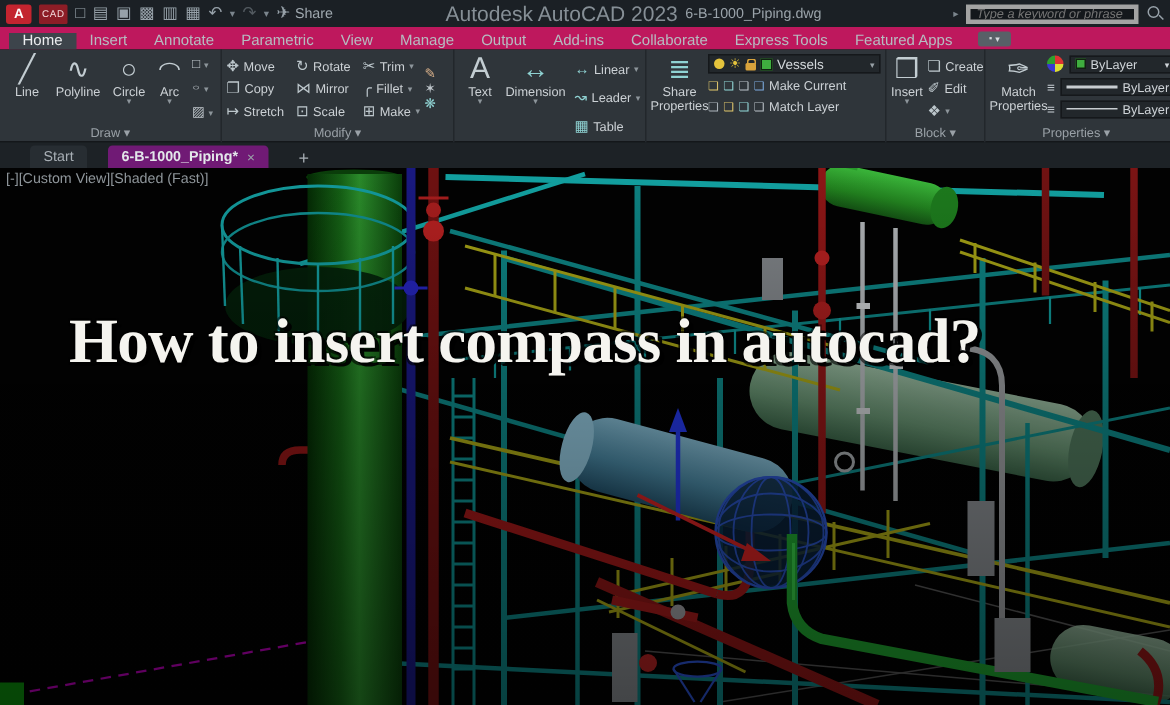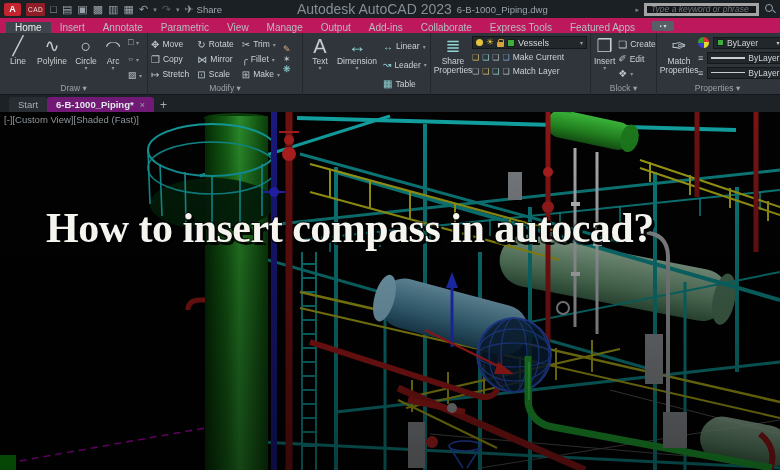--- a/index.html
+++ b/index.html
@@ -67,21 +67,21 @@
   .ltool { font-size:8px; line-height:9px; }
   .colorwheel { width:11px; height:11px; border-radius:50%;
     background:conic-gradient(#d33 0 25%, #dd3 25% 50%, #3a3ad0 50% 75%, #2da02d 75% 100%); }
   .lw { display:inline-block; width:34px; background:#c8cdd1; }
   .propline { display:flex; align-items:center; gap:4px; height:13px; }
   .propdrop { flex:1; height:12px; background:#22272b; border:1px solid #15181b; display:flex;
     align-items:center; gap:3px; padding:0 3px; color:#cfd4d8; font-size:8.5px; overflow:hidden; white-space:nowrap; }
 
   
   .filetabs { position:absolute; left:0; top:95px; width:780px; height:17px; background:#1d2226;
-    display:flex; align-items:flex-end; padding-left:9px; gap:0; }
+    display:flex; align-items:flex-end; padding-left:20px; gap:14px; }
   .ftab { height:15px; display:flex; align-items:center; padding:0 9px; font-size:9.5px;
     border-radius:3px 3px 0 0; }
   .ftab.start { background:#272d32; color:#a7aeb4; }
   .ftab.doc { background:#701a75; color:#e3e7ea; font-weight:bold; gap:6px; }
   .ftab.doc .x { color:#9aa2a8; font-weight:normal; font-size:9px; }
   .ftab.plus { color:#a7aeb4; font-size:12px; padding:0 6px; background:transparent; }
 
   
   .viewport { position:absolute; left:0; top:112px; width:780px; height:358px; background:#020202; }
   .vp-controls { position:absolute; left:4px; top:2px; color:#8f969b; font-size:9.5px; z-index:5; }

